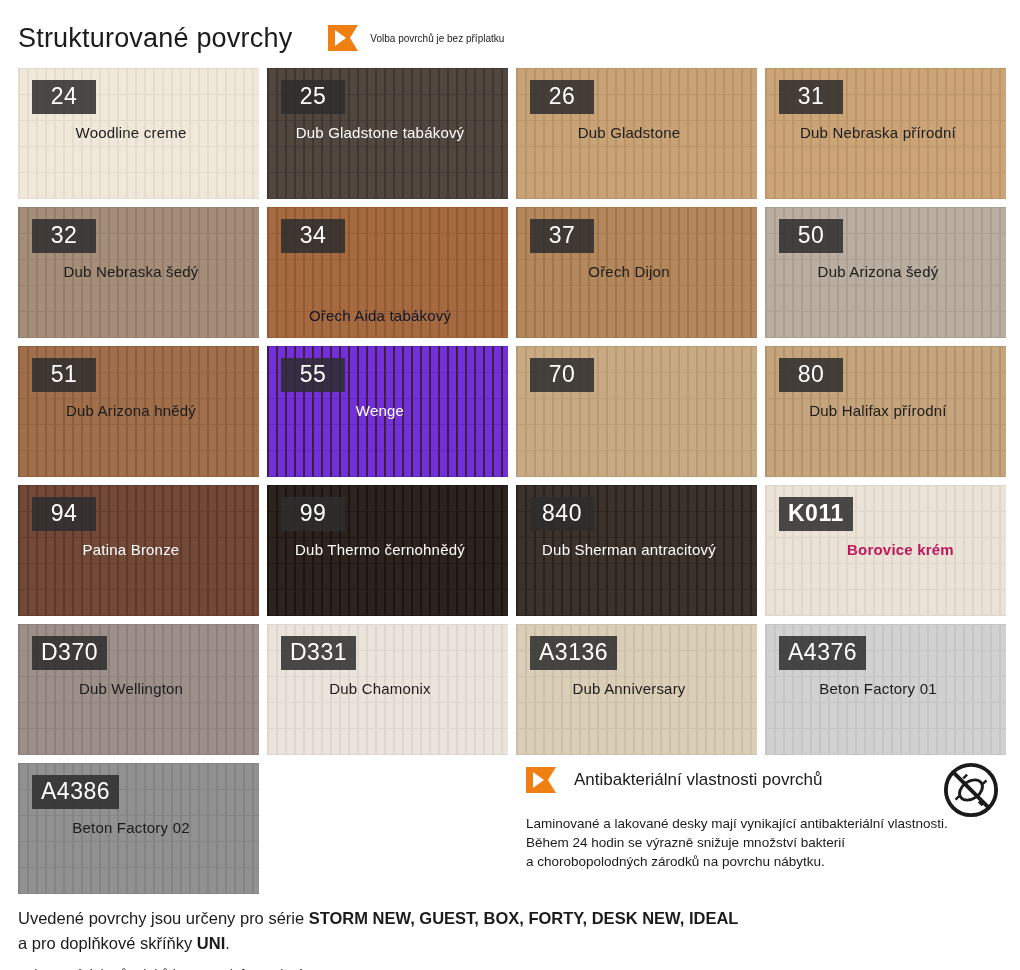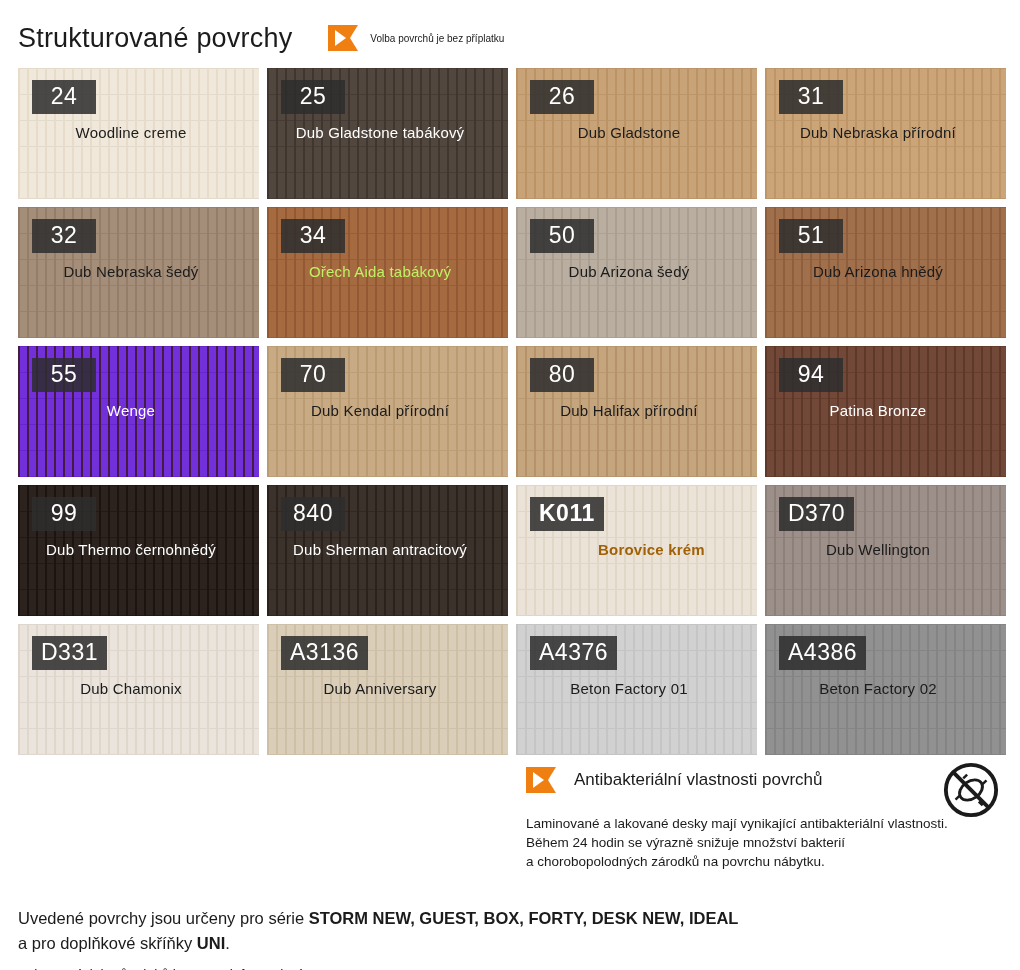--- a/index.html
+++ b/index.html
@@ -190,41 +190,45 @@
         <div class="name" style="color: rgb(27, 27, 27);">Dub Nebraska přírodní</div>
       </div>
       <div class="swatch" style="background: rgb(160, 138, 116);">
         <div class="grain" style="background: repeating-linear-gradient(90deg, rgb(145, 123, 102) 0px, rgb(145, 123, 102) 2px, rgba(255, 255, 255, 0) 2px, rgba(255, 255, 255, 0) 9px), repeating-linear-gradient(0deg, rgba(0, 0, 0, 0.07) 0px, rgba(0, 0, 0, 0.07) 1px, rgba(255, 255, 255, 0.05) 1px, rgba(255, 255, 255, 0.05) 26px); opacity: 0.75;"></div>
         <div class="code">32</div>
         <div class="name" style="color: rgb(27, 27, 27);">Dub Nebraska šedý</div>
       </div>
       <div class="swatch" style="background: rgb(162, 100, 58);">
         <div class="grain" style="background: repeating-linear-gradient(90deg, rgb(143, 86, 48) 0px, rgb(143, 86, 48) 2px, rgba(255, 255, 255, 0) 2px, rgba(255, 255, 255, 0) 9px), repeating-linear-gradient(0deg, rgba(0, 0, 0, 0.07) 0px, rgba(0, 0, 0, 0.07) 1px, rgba(255, 255, 255, 0.05) 1px, rgba(255, 255, 255, 0.05) 26px); opacity: 0.75;"></div>
         <div class="code">34</div>
-        <div class="name" style="color: #bef264;">Ořech Aida tabákový</div>
+        <div class="name" style="color: #0f172a; margin-top: 44px;">Ořech Aida tabákový</div>
+      </div>
+      <div class="swatch" style="background: rgb(176, 131, 87);">
+        <div class="grain" style="background: repeating-linear-gradient(90deg, rgb(157, 113, 73) 0px, rgb(157, 113, 73) 2px, rgba(255, 255, 255, 0) 2px, rgba(255, 255, 255, 0) 9px), repeating-linear-gradient(0deg, rgba(0, 0, 0, 0.07) 0px, rgba(0, 0, 0, 0.07) 1px, rgba(255, 255, 255, 0.05) 1px, rgba(255, 255, 255, 0.05) 26px); opacity: 0.75;"></div>
+        <div class="code">37</div>
+        <div class="name" style="color: rgb(27, 27, 27);">Ořech Dijon</div>
       </div>
       <div class="swatch" style="background: rgb(182, 171, 156);">
         <div class="grain" style="background: repeating-linear-gradient(90deg, rgb(167, 155, 140) 0px, rgb(167, 155, 140) 2px, rgba(255, 255, 255, 0) 2px, rgba(255, 255, 255, 0) 9px), repeating-linear-gradient(0deg, rgba(0, 0, 0, 0.07) 0px, rgba(0, 0, 0, 0.07) 1px, rgba(255, 255, 255, 0.05) 1px, rgba(255, 255, 255, 0.05) 26px); opacity: 0.75;"></div>
         <div class="code">50</div>
         <div class="name" style="color: rgb(27, 27, 27);">Dub Arizona šedý</div>
       </div>
       <div class="swatch" style="background: rgb(156, 106, 70);">
         <div class="grain" style="background: repeating-linear-gradient(90deg, rgb(138, 91, 58) 0px, rgb(138, 91, 58) 2px, rgba(255, 255, 255, 0) 2px, rgba(255, 255, 255, 0) 9px), repeating-linear-gradient(0deg, rgba(0, 0, 0, 0.07) 0px, rgba(0, 0, 0, 0.07) 1px, rgba(255, 255, 255, 0.05) 1px, rgba(255, 255, 255, 0.05) 26px); opacity: 0.75;"></div>
         <div class="code">51</div>
         <div class="name" style="color: rgb(27, 27, 27);">Dub Arizona hnědý</div>
       </div>
       <div class="swatch" style="background: #6d28d9;">
         <div class="grain" style="background: repeating-linear-gradient(90deg, rgb(58, 23, 17) 0px, rgb(58, 23, 17) 2px, rgba(255, 255, 255, 0) 2px, rgba(255, 255, 255, 0) 9px), repeating-linear-gradient(0deg, rgba(0, 0, 0, 0.07) 0px, rgba(0, 0, 0, 0.07) 1px, rgba(255, 255, 255, 0.05) 1px, rgba(255, 255, 255, 0.05) 26px); opacity: 0.75;"></div>
         <div class="code">55</div>
         <div class="name" style="color: rgb(255, 255, 255);">Wenge</div>
       </div>
       <div class="swatch" style="background: rgb(198, 168, 127);">
         <div class="grain" style="background: repeating-linear-gradient(90deg, rgb(184, 153, 110) 0px, rgb(184, 153, 110) 2px, rgba(255, 255, 255, 0) 2px, rgba(255, 255, 255, 0) 9px), repeating-linear-gradient(0deg, rgba(0, 0, 0, 0.07) 0px, rgba(0, 0, 0, 0.07) 1px, rgba(255, 255, 255, 0.05) 1px, rgba(255, 255, 255, 0.05) 26px); opacity: 0.75;"></div>
         <div class="code">70</div>
-        <div class="name" style="color: rgb(27, 27, 27);">Dub Kendal přírodní</div>
       </div>
       <div class="swatch" style="background: rgb(194, 161, 120);">
         <div class="grain" style="background: repeating-linear-gradient(90deg, rgb(177, 142, 101) 0px, rgb(177, 142, 101) 2px, rgba(255, 255, 255, 0) 2px, rgba(255, 255, 255, 0) 9px), repeating-linear-gradient(0deg, rgba(0, 0, 0, 0.07) 0px, rgba(0, 0, 0, 0.07) 1px, rgba(255, 255, 255, 0.05) 1px, rgba(255, 255, 255, 0.05) 26px); opacity: 0.75;"></div>
         <div class="code">80</div>
         <div class="name" style="color: rgb(27, 27, 27);">Dub Halifax přírodní</div>
       </div>
       <div class="swatch" style="background: rgb(109, 66, 48);">
         <div class="grain" style="background: repeating-linear-gradient(90deg, rgb(90, 53, 38) 0px, rgb(90, 53, 38) 2px, rgba(255, 255, 255, 0) 2px, rgba(255, 255, 255, 0) 9px), repeating-linear-gradient(0deg, rgba(0, 0, 0, 0.07) 0px, rgba(0, 0, 0, 0.07) 1px, rgba(255, 255, 255, 0.05) 1px, rgba(255, 255, 255, 0.05) 26px); opacity: 0.75;"></div>
         <div class="code">94</div>
         <div class="name" style="color: rgb(255, 255, 255);">Patina Bronze</div>
@@ -235,21 +239,21 @@
         <div class="name" style="color: rgb(255, 255, 255);">Dub Thermo černohnědý</div>
       </div>
       <div class="swatch" style="background: rgb(53, 42, 36);">
         <div class="grain" style="background: repeating-linear-gradient(90deg, rgb(41, 32, 27) 0px, rgb(41, 32, 27) 2px, rgba(255, 255, 255, 0) 2px, rgba(255, 255, 255, 0) 9px), repeating-linear-gradient(0deg, rgba(0, 0, 0, 0.07) 0px, rgba(0, 0, 0, 0.07) 1px, rgba(255, 255, 255, 0.05) 1px, rgba(255, 255, 255, 0.05) 26px); opacity: 0.75;"></div>
         <div class="code">840</div>
         <div class="name" style="color: rgb(255, 255, 255);">Dub Sherman antracitový</div>
       </div>
       <div class="swatch" style="background: rgb(234, 226, 213); font-weight: bold;">
         <div class="grain" style="background: repeating-linear-gradient(90deg, rgb(222, 212, 195) 0px, rgb(222, 212, 195) 2px, rgba(255, 255, 255, 0) 2px, rgba(255, 255, 255, 0) 9px), repeating-linear-gradient(0deg, rgba(0, 0, 0, 0.07) 0px, rgba(0, 0, 0, 0.07) 1px, rgba(255, 255, 255, 0.05) 1px, rgba(255, 255, 255, 0.05) 26px); opacity: 0.75;"></div>
         <div class="code">K011</div>
-        <div class="name" style="color: #a16207; padding-left: 45px;">Borovice krém</div>
+        <div class="name" style="color: #be185d; padding-left: 45px;">Borovice krém</div>
       </div>
       <div class="swatch" style="background: rgb(153, 140, 133);">
         <div class="grain" style="background: repeating-linear-gradient(90deg, rgb(137, 124, 117) 0px, rgb(137, 124, 117) 2px, rgba(255, 255, 255, 0) 2px, rgba(255, 255, 255, 0) 9px), repeating-linear-gradient(0deg, rgba(0, 0, 0, 0.07) 0px, rgba(0, 0, 0, 0.07) 1px, rgba(255, 255, 255, 0.05) 1px, rgba(255, 255, 255, 0.05) 26px); opacity: 0.75;"></div>
         <div class="code">D370</div>
         <div class="name" style="color: rgb(27, 27, 27);">Dub Wellington</div>
       </div>
       <div class="swatch" style="background: rgb(233, 227, 218);">
         <div class="grain" style="background: repeating-linear-gradient(90deg, rgb(220, 212, 200) 0px, rgb(220, 212, 200) 2px, rgba(255, 255, 255, 0) 2px, rgba(255, 255, 255, 0) 9px), repeating-linear-gradient(0deg, rgba(0, 0, 0, 0.07) 0px, rgba(0, 0, 0, 0.07) 1px, rgba(255, 255, 255, 0.05) 1px, rgba(255, 255, 255, 0.05) 26px); opacity: 0.75;"></div>
         <div class="code">D331</div>
         <div class="name" style="color: rgb(27, 27, 27);">Dub Chamonix</div>

